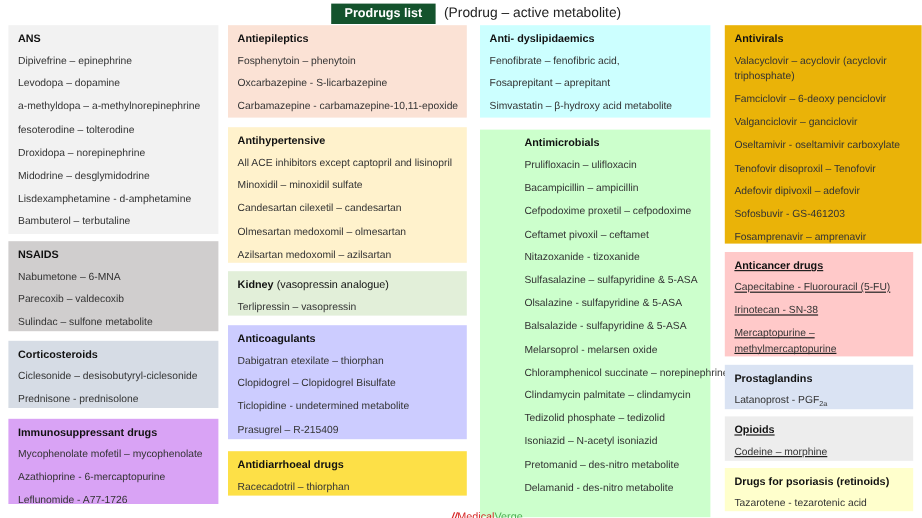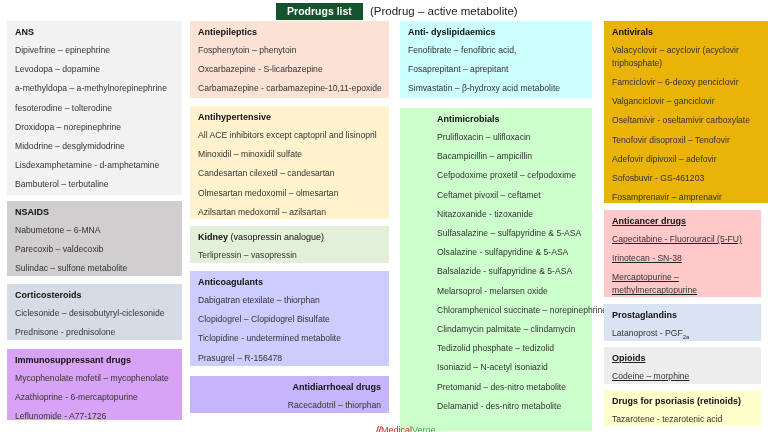--- a/index.html
+++ b/index.html
@@ -76,24 +76,24 @@
 <div class="box" style="left:190px;top:226px;width:199px;height:37px;background:#e2efd9;">
   <h3><span>Kidney</span> <span class="norm">(vasopressin analogue)</span></h3>
   <div class="item">Terlipressin – vasopressin</div>
 </div>
 
 <div class="box" style="left:190px;top:271px;width:199px;height:95px;background:#ccccff;">
   <h3>Anticoagulants</h3>
   <div class="item">Dabigatran etexilate – thiorphan</div>
   <div class="item">Clopidogrel – Clopidogrel Bisulfate</div>
   <div class="item">Ticlopidine - undetermined metabolite</div>
-  <div class="item">Prasugrel – R-156478</div>
+  <div class="item">Prasugrel – R-215409</div>
 </div>
 
-<div class="box" style="left:190px;top:376px;width:199px;height:37px;background:#c4b5fd;text-align:right;">
+<div class="box" style="left:190px;top:376px;width:199px;height:37px;background:#fde047;">
   <h3>Antidiarrhoeal drugs</h3>
   <div class="item">Racecadotril – thiorphan</div>
 </div>
 
 <div class="box" style="left:400px;top:21px;width:192px;height:77px;background:#ccffff;">
   <h3>Anti- dyslipidaemics</h3>
   <div class="item">Fenofibrate – fenofibric acid,</div>
   <div class="item">Fosaprepitant – aprepitant</div>
   <div class="item">Simvastatin – β-hydroxy acid metabolite</div>
 </div>

